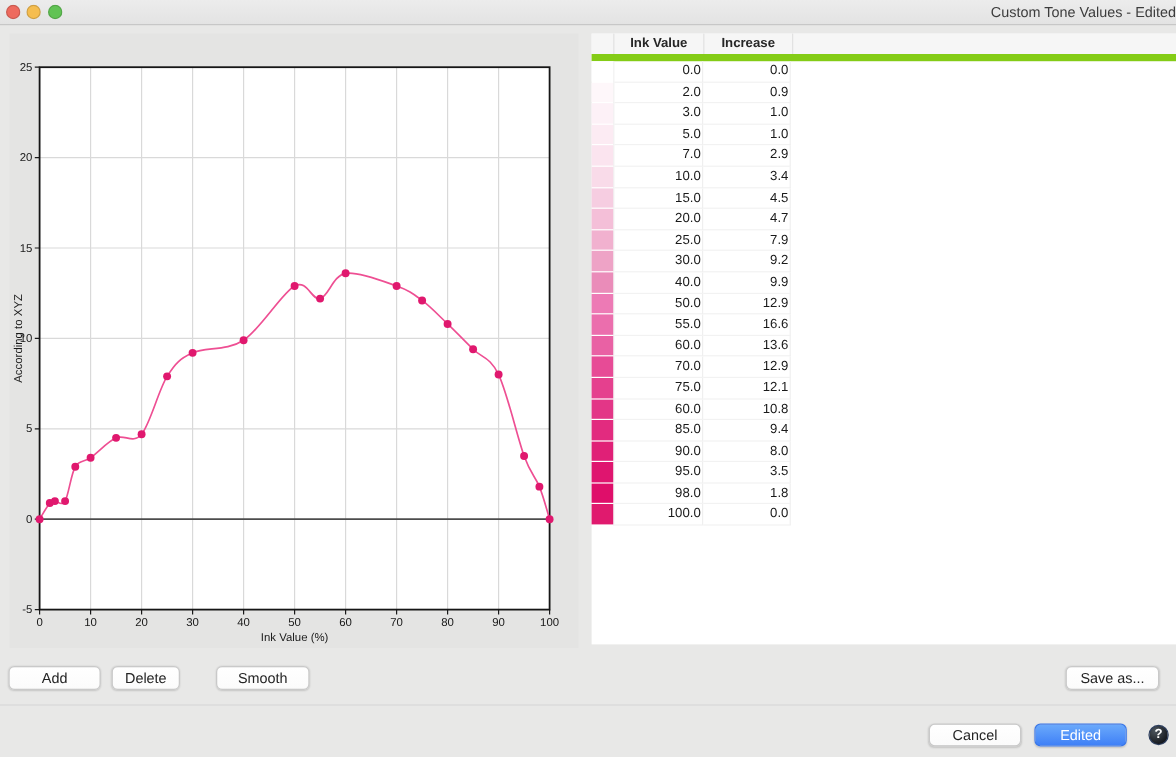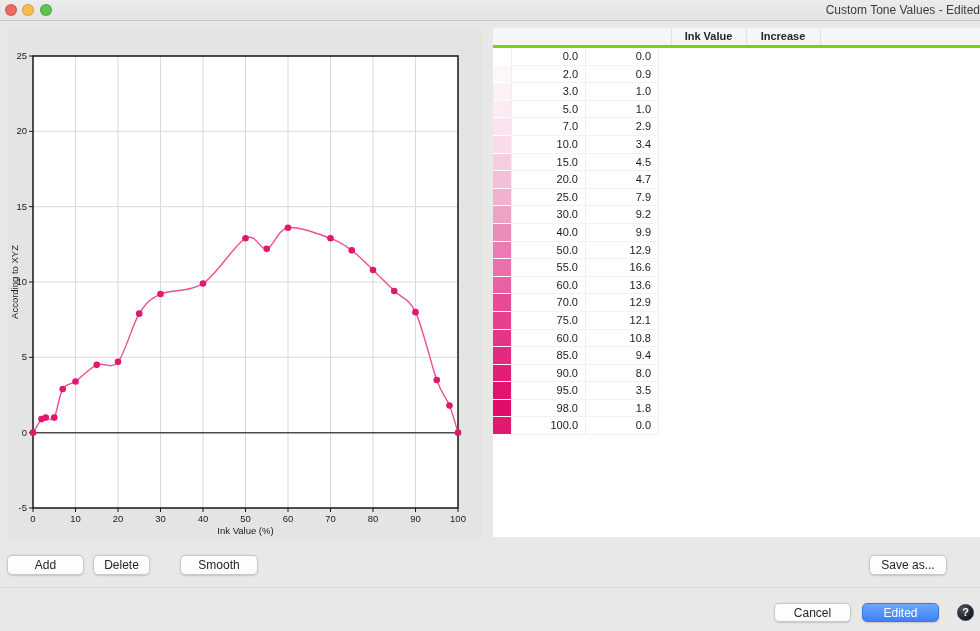--- a/index.html
+++ b/index.html
@@ -31,50 +31,50 @@
     background:#e4e4e3;
   }
   .chart-panel svg{position:absolute;left:0;top:0;}
   
   .table-panel{
     position:absolute;left:493px;top:28px;width:487px;height:509px;
     background:#ffffff;font-size:11px;color:#1a1a1a;
   }
   .thead{
     display:flex;height:17px;align-items:center;
-    background:#f6f6f6;border-bottom:3px solid #84cc16;
-    font-weight:bold;color:#262626;justify-content:center;
+    background:#f6f6f6;border-bottom:6px solid #84cc16;
+    font-weight:bold;color:#262626;
   }
   .thead .h-swatch{width:18px;height:100%;border-right:1px solid #e2e2e2;}
   .thead .h-col{height:100%;line-height:17px;text-align:center;border-right:1px solid #e2e2e2;}
   .thead .h-ink{width:74px;}
   .thead .h-inc{width:73px;}
   .trow{display:flex;height:17.6px;}
   .trow .swatch-cell{width:18px;border-right:1px solid #efefef;}
   .trow .swatch{width:100%;height:16.6px;}
   .trow .cell{
-    text-align:right;padding-right:7px;line-height:17.6px;
+    text-align:right;padding-right:1px;line-height:17.6px;
     border-right:1px solid #efefef;border-bottom:1px solid #f2f2f2;
     box-sizing:border-box;
   }
   .trow .c-ink{width:74px;}
   .trow .c-inc{width:73px;}
   
   .btn{
     position:absolute;height:20px;
     background:linear-gradient(#ffffff,#fbfbfb);
     border:1px solid #c9c9c9;border-radius:5px;
     box-shadow:0 0.5px 1.5px rgba(0,0,0,.15);
     font-family:"Liberation Sans", sans-serif;
     font-size:12px;color:#242424;text-align:center;padding:0;
   }
   .btn-add{left:7px;top:555px;width:77px;}
   .btn-delete{left:93px;top:555px;width:57px;}
   .btn-smooth{left:180px;top:555px;width:78px;}
-  .btn-saveas{left:869px;top:555px;width:78px;}
+  .btn-saveas{left:888px;top:555px;width:78px;}
   .divider{
     position:absolute;left:0;right:0;top:587px;height:1px;background:#d8d8d8;
   }
   .btn-cancel{left:774px;top:603px;width:77px;height:19px;}
   .btn-start{
     left:862px;top:603px;width:77px;height:19px;
     background:linear-gradient(#6aa9fb,#3f80f7);
     border:1px solid #3a77e8;color:#ffffff;
   }
   .btn-help{

